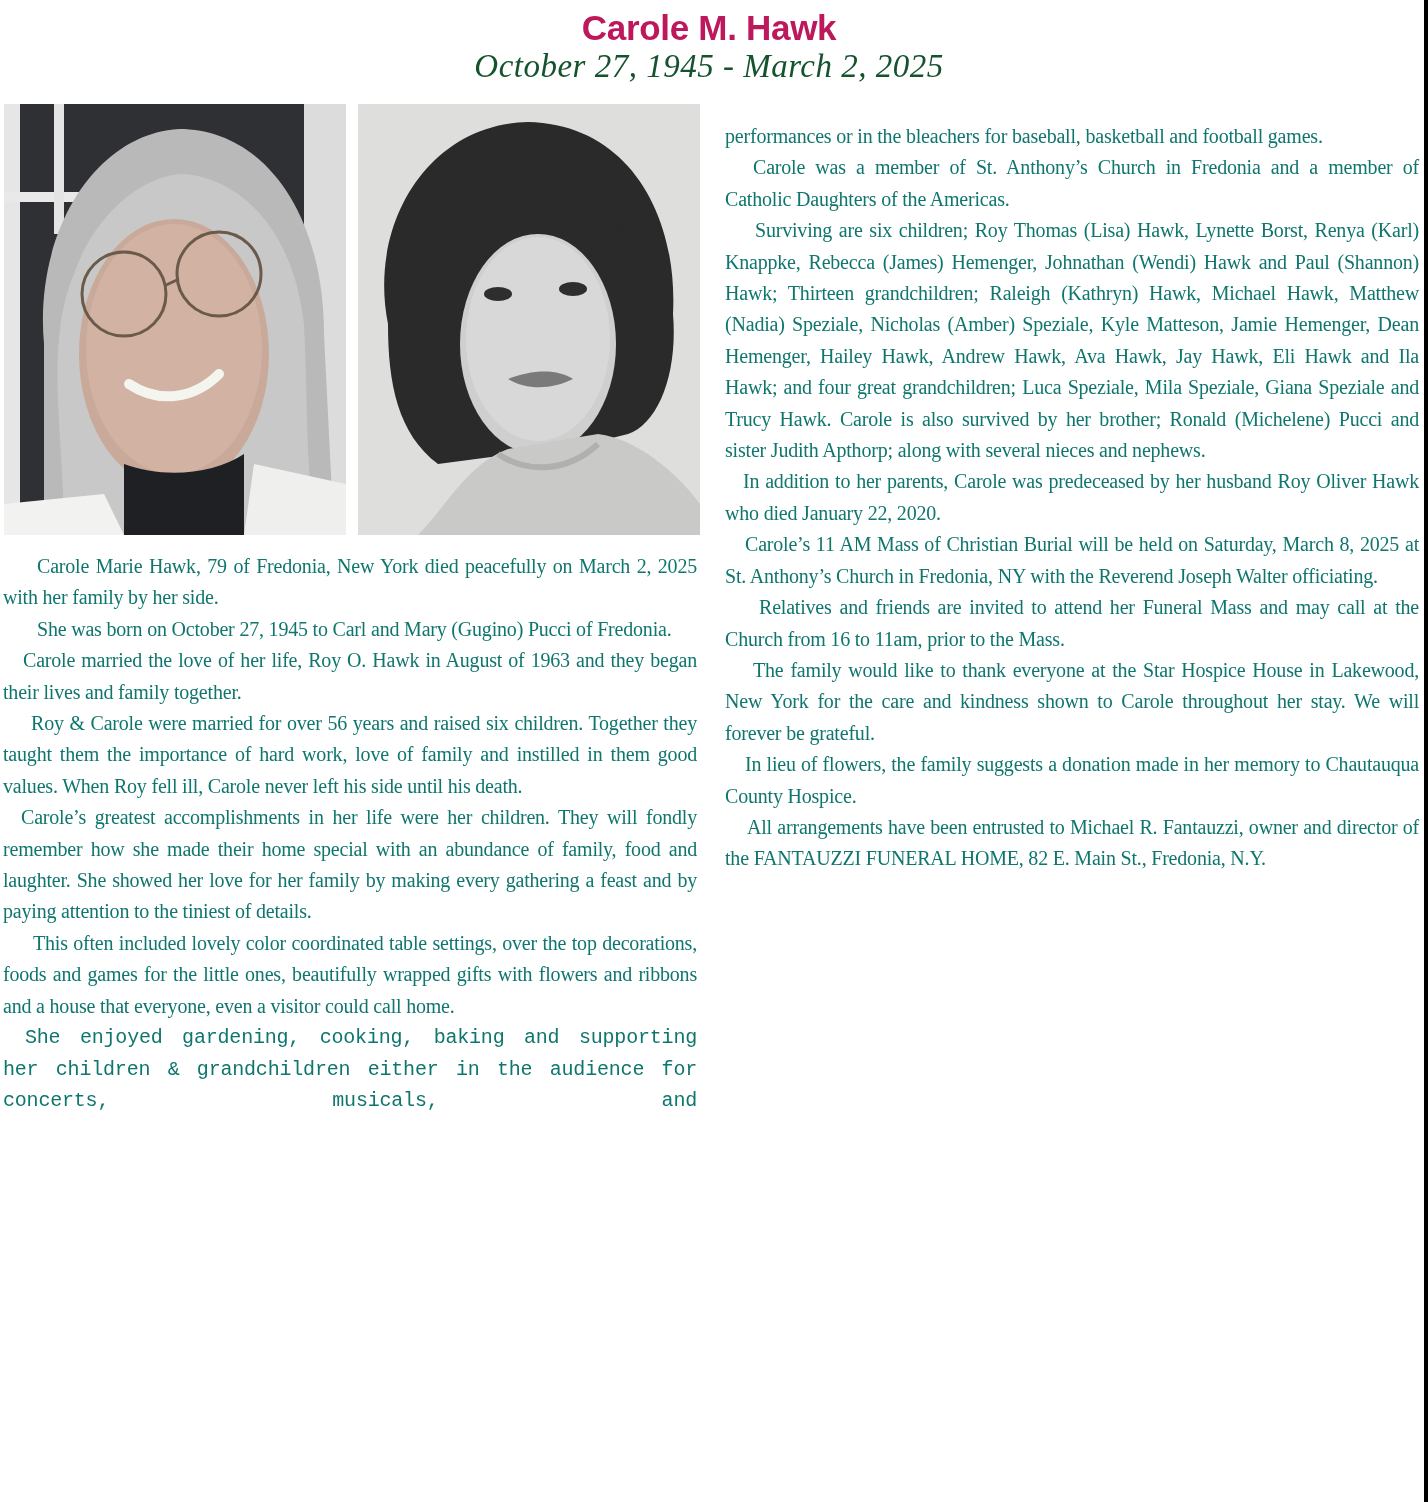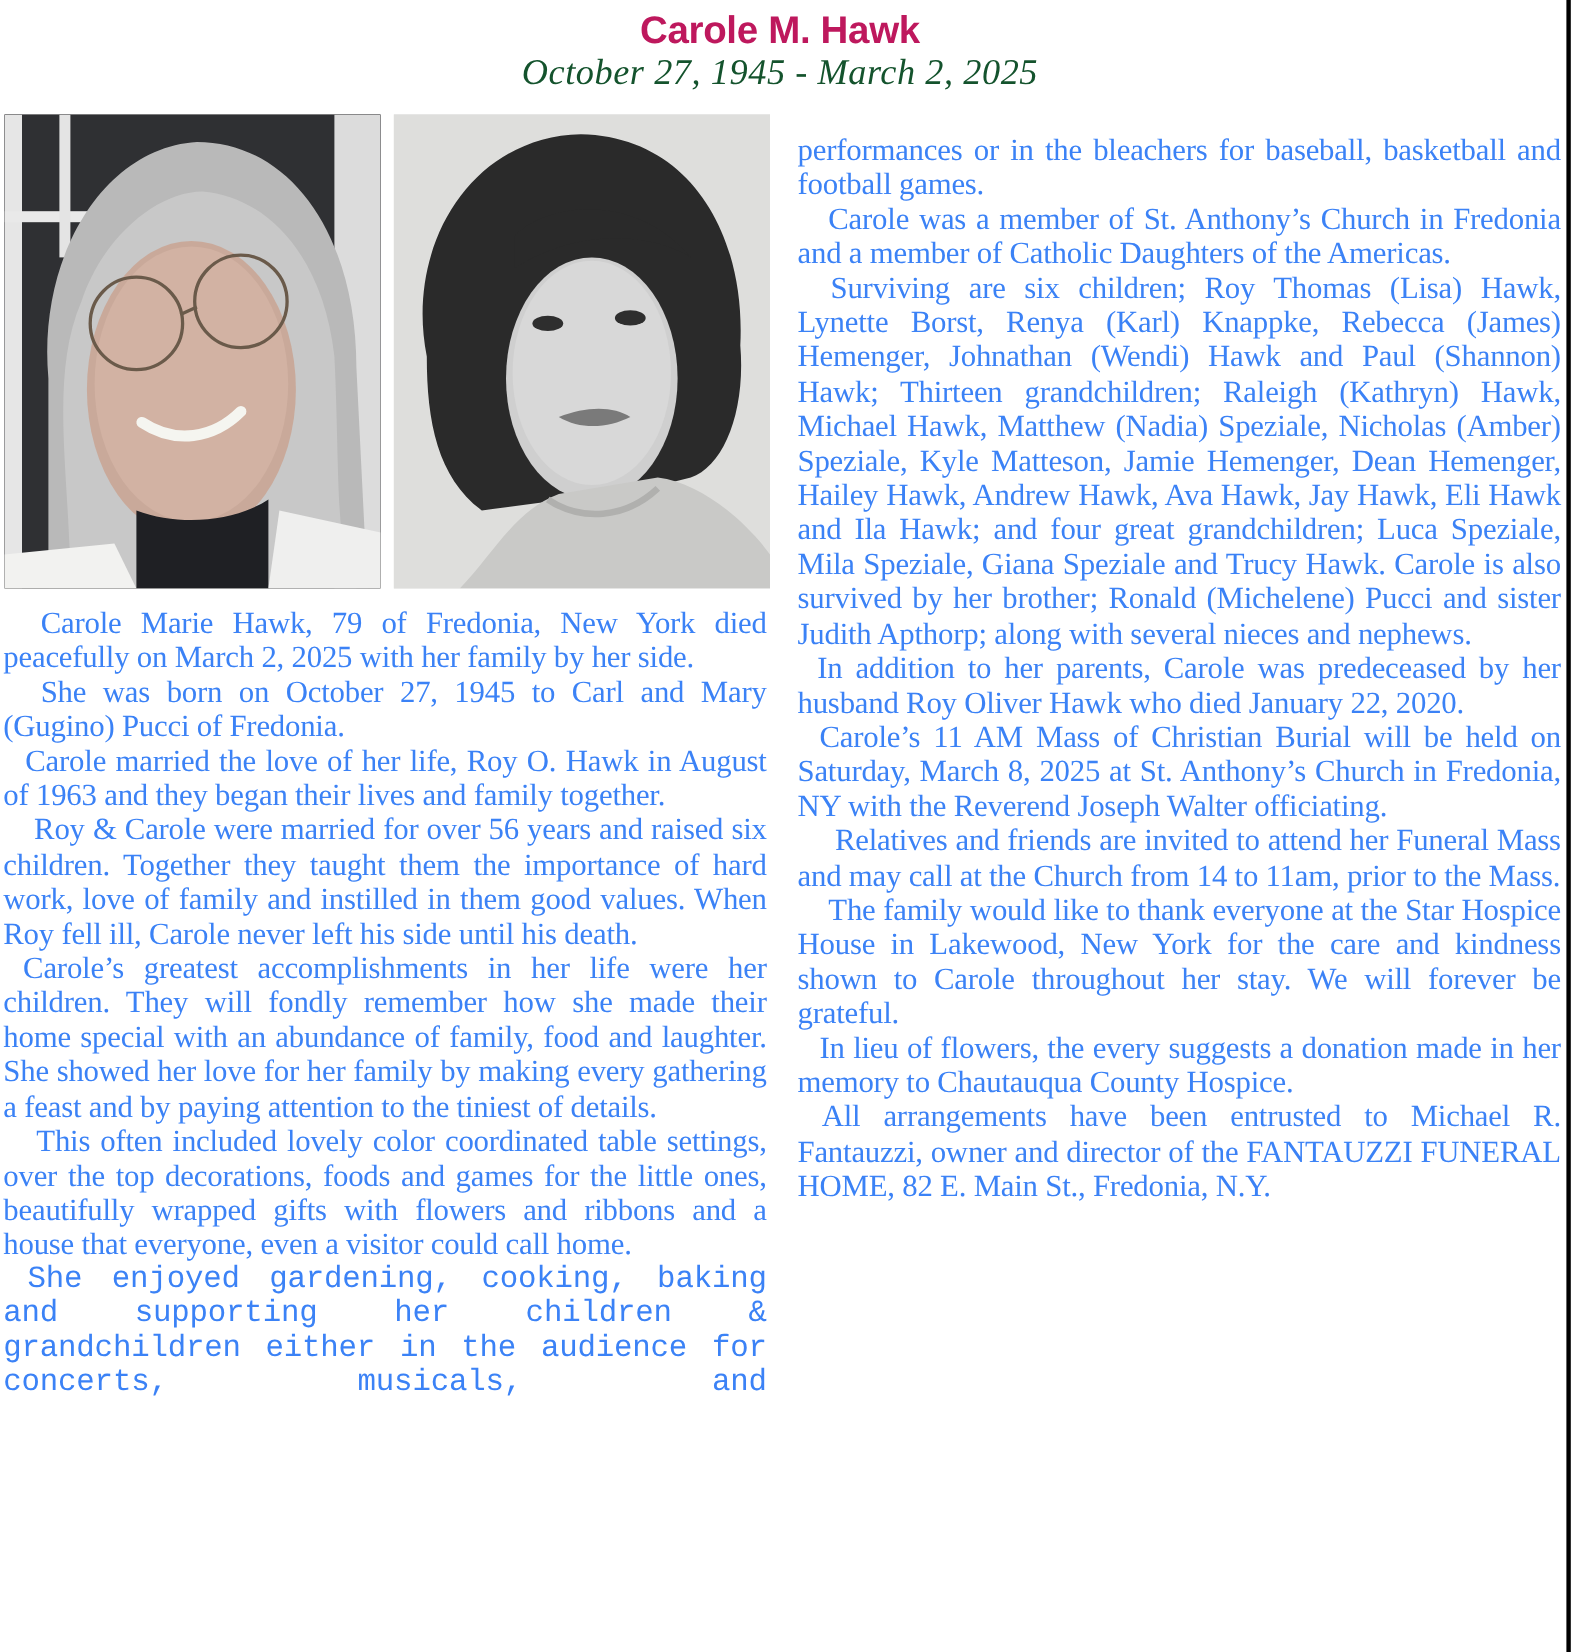--- a/index.html
+++ b/index.html
@@ -58,23 +58,23 @@
     }
     .photo-right {
       left: 358px;
       width: 342px;
       background: #d9d9d7;
     }
     .photo svg { display: block; }
     .col {
       position: absolute;
       font-family: "Liberation Serif", serif;
-      font-size: 28px;
+      font-size: 20px;
       line-height: 31.4px;
-      color: #3b82f6;
+      color: #0f766e;
       text-align: justify;
       letter-spacing: -0.2px;
     }
     .col-left {
       left: 3px;
       top: 551px;
       width: 694px;
     }
     .col-right {
       left: 725px;
@@ -143,17 +143,17 @@
   <p style="text-indent:30px">This often included lovely color coordinated table settings, over the top decorations, foods and games for the little ones, beautifully wrapped gifts with flowers and ribbons and a house that everyone, even a visitor could call home.</p>
   <p class="last-justify" style="text-indent:22px">She enjoyed gardening, cooking, baking and supporting her children &amp; grandchildren either in the audience for concerts, musicals, and</p>
 </section>
 
 <section class="col col-right">
   <p class="noindent">performances or in the bleachers for baseball, basketball and football games.</p>
   <p style="text-indent:28px">Carole was a member of St. Anthony’s Church in Fredonia and a member of Catholic Daughters of the Americas.</p>
   <p style="text-indent:30px">Surviving are six children; Roy Thomas (Lisa) Hawk, Lynette Borst, Renya (Karl) Knappke, Rebecca (James) Hemenger, Johnathan (Wendi) Hawk and Paul (Shannon) Hawk; Thirteen grandchildren; Raleigh (Kathryn) Hawk, Michael Hawk, Matthew (Nadia) Speziale, Nicholas (Amber) Speziale, Kyle Matteson, Jamie Hemenger, Dean Hemenger, Hailey Hawk, Andrew Hawk, Ava Hawk, Jay Hawk, Eli Hawk and Ila Hawk; and four great grandchildren; Luca Speziale, Mila Speziale, Giana Speziale and Trucy Hawk. Carole is also survived by her brother; Ronald (Michelene) Pucci and sister Judith Apthorp; along with several nieces and nephews.</p>
   <p style="text-indent:18px">In addition to her parents, Carole was predeceased by her husband Roy Oliver Hawk who died January 22, 2020.</p>
   <p style="text-indent:20px">Carole’s 11 AM Mass of Christian Burial will be held on Saturday, March 8, 2025 at St. Anthony’s Church in Fredonia, NY with the Reverend Joseph Walter officiating.</p>
-  <p style="text-indent:34px">Relatives and friends are invited to attend her Funeral Mass and may call at the Church from 14 to 11am, prior to the Mass.</p>
+  <p style="text-indent:34px">Relatives and friends are invited to attend her Funeral Mass and may call at the Church from 16 to 11am, prior to the Mass.</p>
   <p style="text-indent:28px">The family would like to thank everyone at the Star Hospice House in Lakewood, New York for the care and kindness shown to Carole throughout her stay. We will forever be grateful.</p>
-  <p style="text-indent:20px">In lieu of flowers, the every suggests a donation made in her memory to Chautauqua County Hospice.</p>
+  <p style="text-indent:20px">In lieu of flowers, the family suggests a donation made in her memory to Chautauqua County Hospice.</p>
   <p style="text-indent:22px">All arrangements have been entrusted to Michael R. Fantauzzi, owner and director of the FANTAUZZI FUNERAL HOME, 82 E. Main St., Fredonia, N.Y.</p>
 </section>
 
 </body></html>

